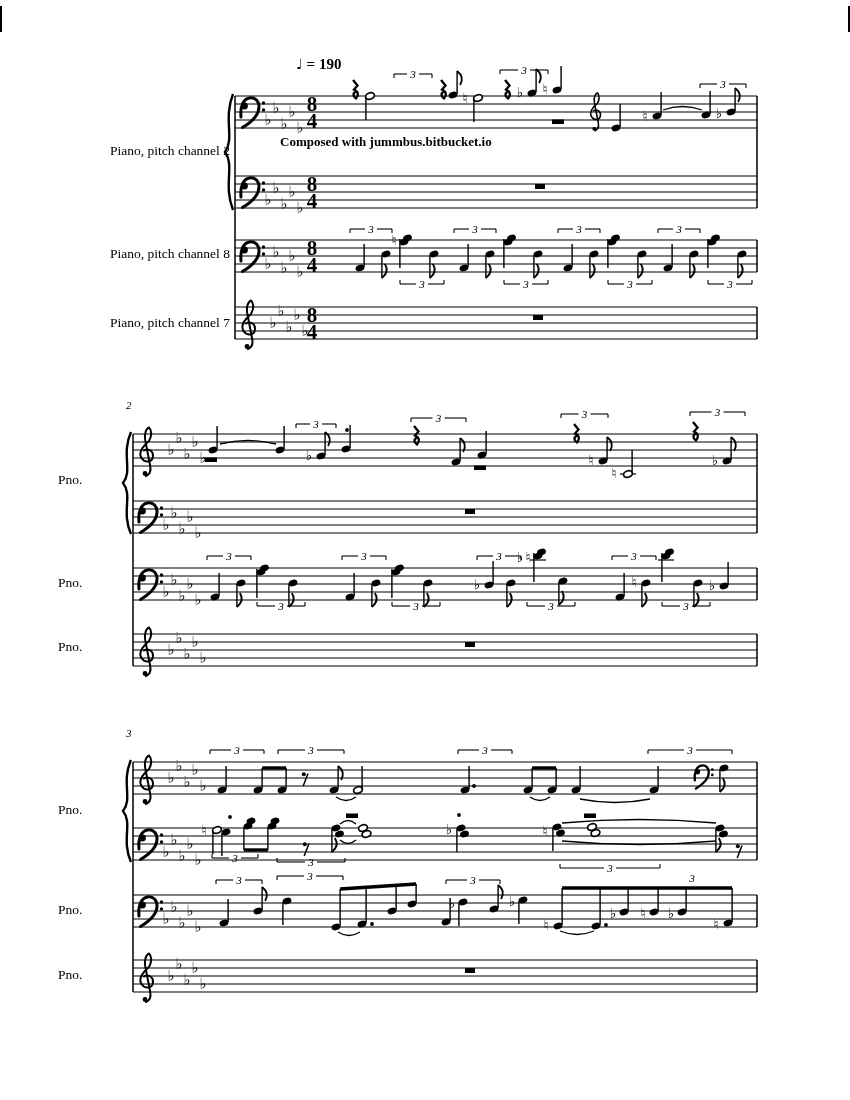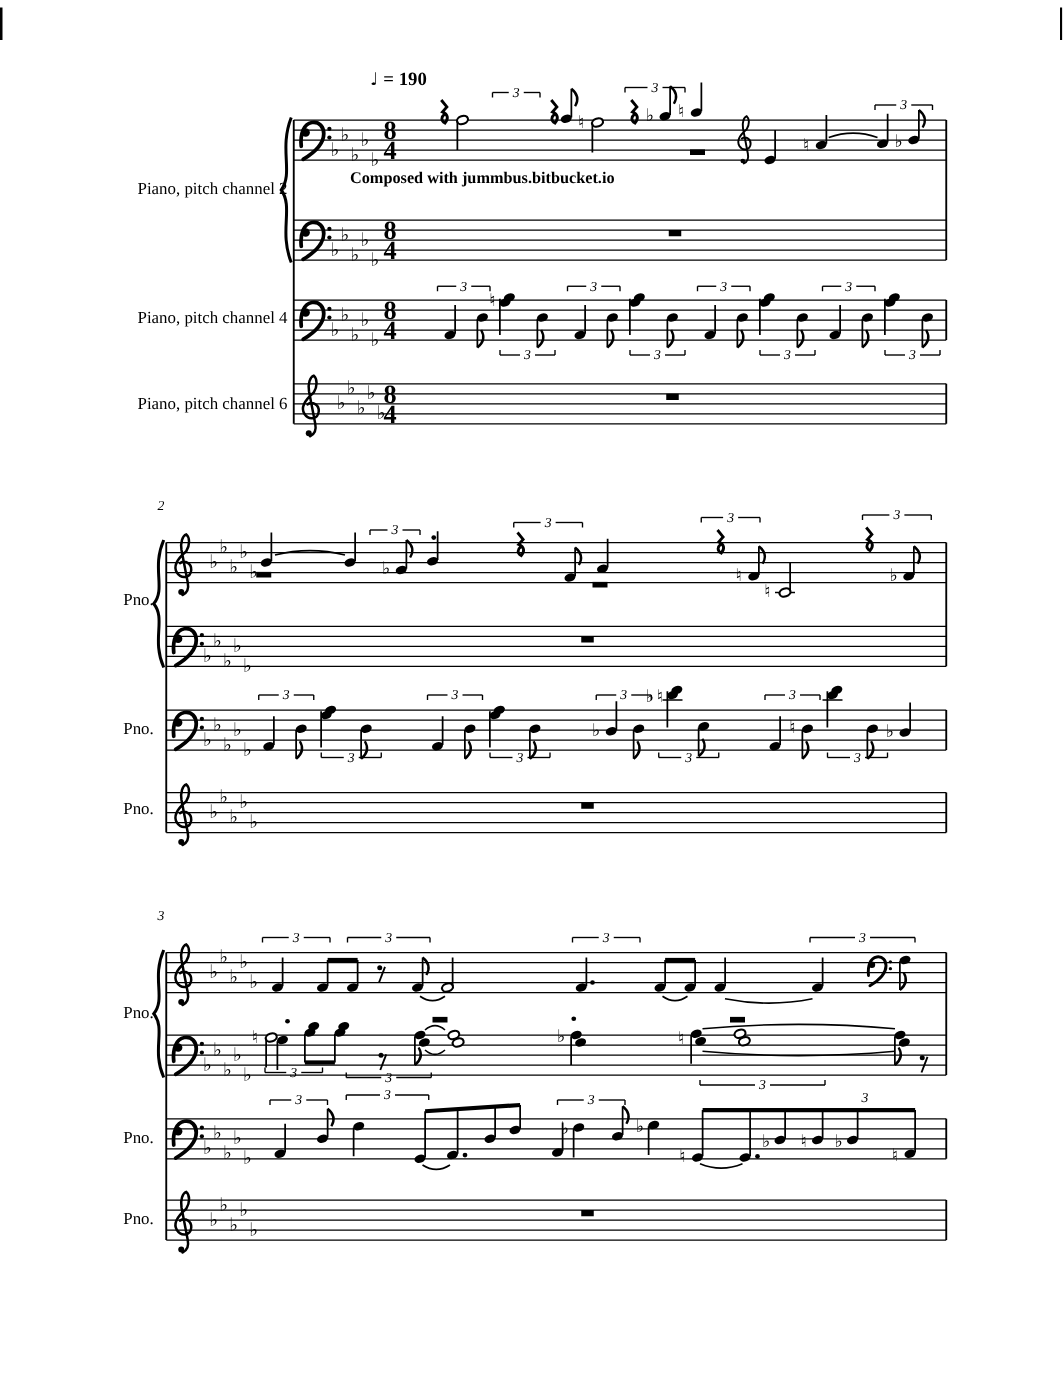--- a/index.html
+++ b/index.html
@@ -3,21 +3,21 @@
 <meta charset="utf-8">
 <style>
   html,body{margin:0;padding:0;background:#fff;}
   .page{position:relative;width:850px;height:1100px;background:#ffffff;overflow:hidden;
         font-family:"Liberation Serif",serif;color:#000;}
   .txt{position:absolute;white-space:nowrap;}
   .tempo{font-weight:bold;font-size:15px;font-family:"Liberation Serif",serif;}
   .tempo .note{font-family:"DejaVu Sans",sans-serif;font-size:14px;margin-right:4px;}
   .credit{font-weight:bold;font-size:13px;}
   .instr{font-size:13.5px;width:190px;left:40px;text-align:right;}
-  .pno{font-size:13.5px;width:65px;left:58px;text-align:right;}
+  .pno{font-size:13.5px;width:65px;left:58px;text-align:left;}
   .mnum{font-style:italic;font-size:11px;}
   svg{position:absolute;left:0;top:0;}
   .edge{position:absolute;background:#000;width:2px;height:26px;top:6px;}
 </style>
 </head>
 <body>
 
 <div class="page">
   <div class="edge" style="left:0;"></div>
   <div class="edge" style="left:848px;"></div>
@@ -989,22 +989,22 @@
       </g>
     </svg>
 
   <div class="txt tempo" style="left:296px;top:56px;">
     <span class="note">♩</span><span>= 190</span>
   </div>
 
   <div class="txt credit" style="left:238px;top:134px;margin-left:42px;">Composed with jummbus.bitbucket.io</div>
 
   <div class="txt instr" style="top:143px;">Piano, pitch channel 2</div>
-  <div class="txt instr" style="top:246px;">Piano, pitch channel 4</div>
-  <div class="txt instr" style="top:315px;">Piano, pitch channel 6</div>
+  <div class="txt instr" style="top:246px;">Piano, pitch channel 8</div>
+  <div class="txt instr" style="top:315px;">Piano, pitch channel 7</div>
 
   <div class="txt mnum" style="left:126px;top:399px;">2</div>
   <div class="txt mnum" style="left:126px;top:727px;">3</div>
 
   <div class="txt pno" style="top:472px;">Pno.</div>
   <div class="txt pno" style="top:575px;">Pno.</div>
   <div class="txt pno" style="top:639px;">Pno.</div>
   <div class="txt pno" style="top:802px;">Pno.</div>
   <div class="txt pno" style="top:902px;">Pno.</div>
   <div class="txt pno" style="top:967px;">Pno.</div>

